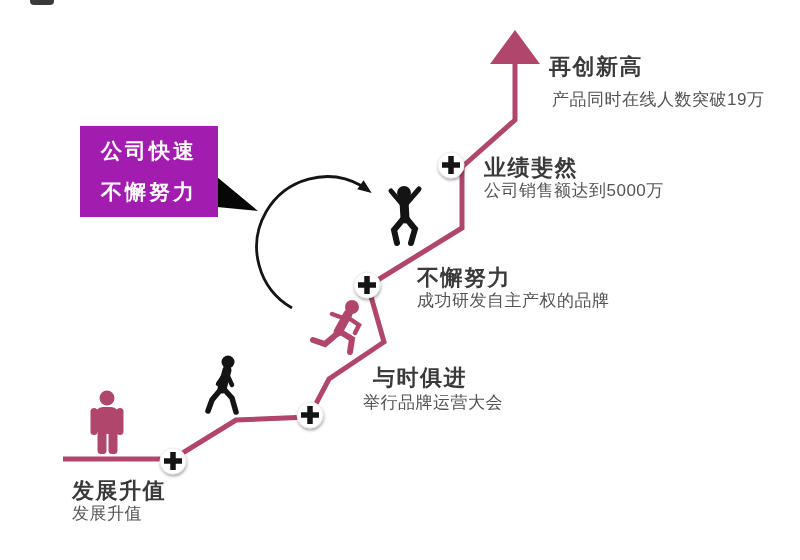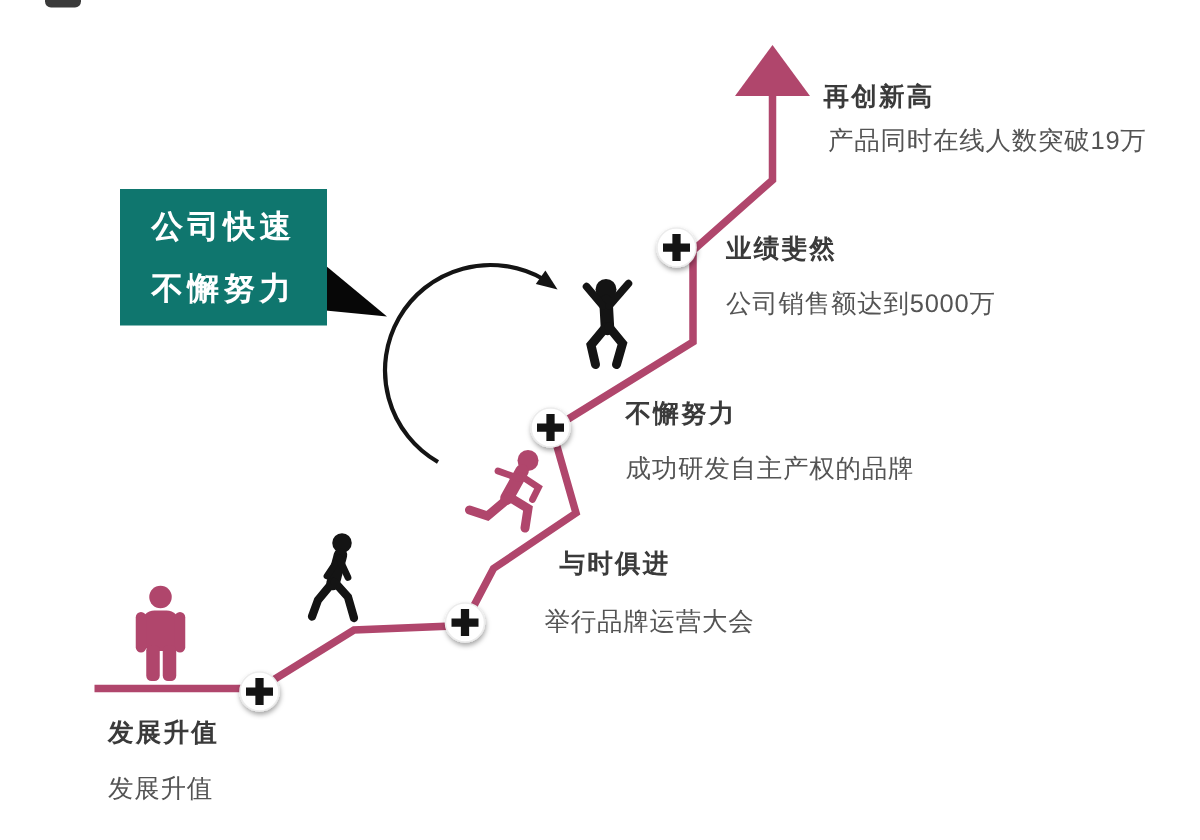--- a/index.html
+++ b/index.html
@@ -7,30 +7,30 @@
     position:relative;width:800px;height:560px;background:#fff;overflow:hidden;
     font-family:"Liberation Sans","DejaVu Sans",sans-serif;
   }
   .corner-mark{
     position:absolute;left:30px;top:-8px;width:24px;height:13px;
     background:#3a3a3a;border-radius:4px;
   }
   .diagram-svg{position:absolute;left:0;top:0;}
   .callout{
     position:absolute;left:80px;top:126px;width:138px;height:91px;
-    background:#0f766e;color:#fff;text-align:center;
+    background:#a21caf;color:#fff;text-align:center;
     font-weight:bold;font-size:21px;letter-spacing:3px;
     display:flex;flex-direction:column;justify-content:center;gap:13px;
   }
   .milestone{position:absolute;white-space:nowrap;}
   .ms-title{
-    font-size:17px;font-weight:bold;color:#3a3a3a;letter-spacing:1.5px;line-height:1.12;
+    font-size:22px;font-weight:bold;color:#3a3a3a;letter-spacing:1.5px;line-height:1.12;
   }
   .ms-sub{
-    font-size:17px;color:#545454;letter-spacing:0.5px;margin-top:18px;line-height:1.15;
+    font-size:17px;color:#545454;letter-spacing:0.5px;margin-top:0;line-height:1.15;
   }
   .m1 .ms-title{margin-left:5px;}
   .m2 .ms-title{margin-left:10px;font-family:Liberation Mono, monospace;}
   .m5 .ms-sub{margin-left:3px;margin-top:10px;text-align:right;}
 </style>
 </head>
 <body>
 
 <div class="stage">
 

